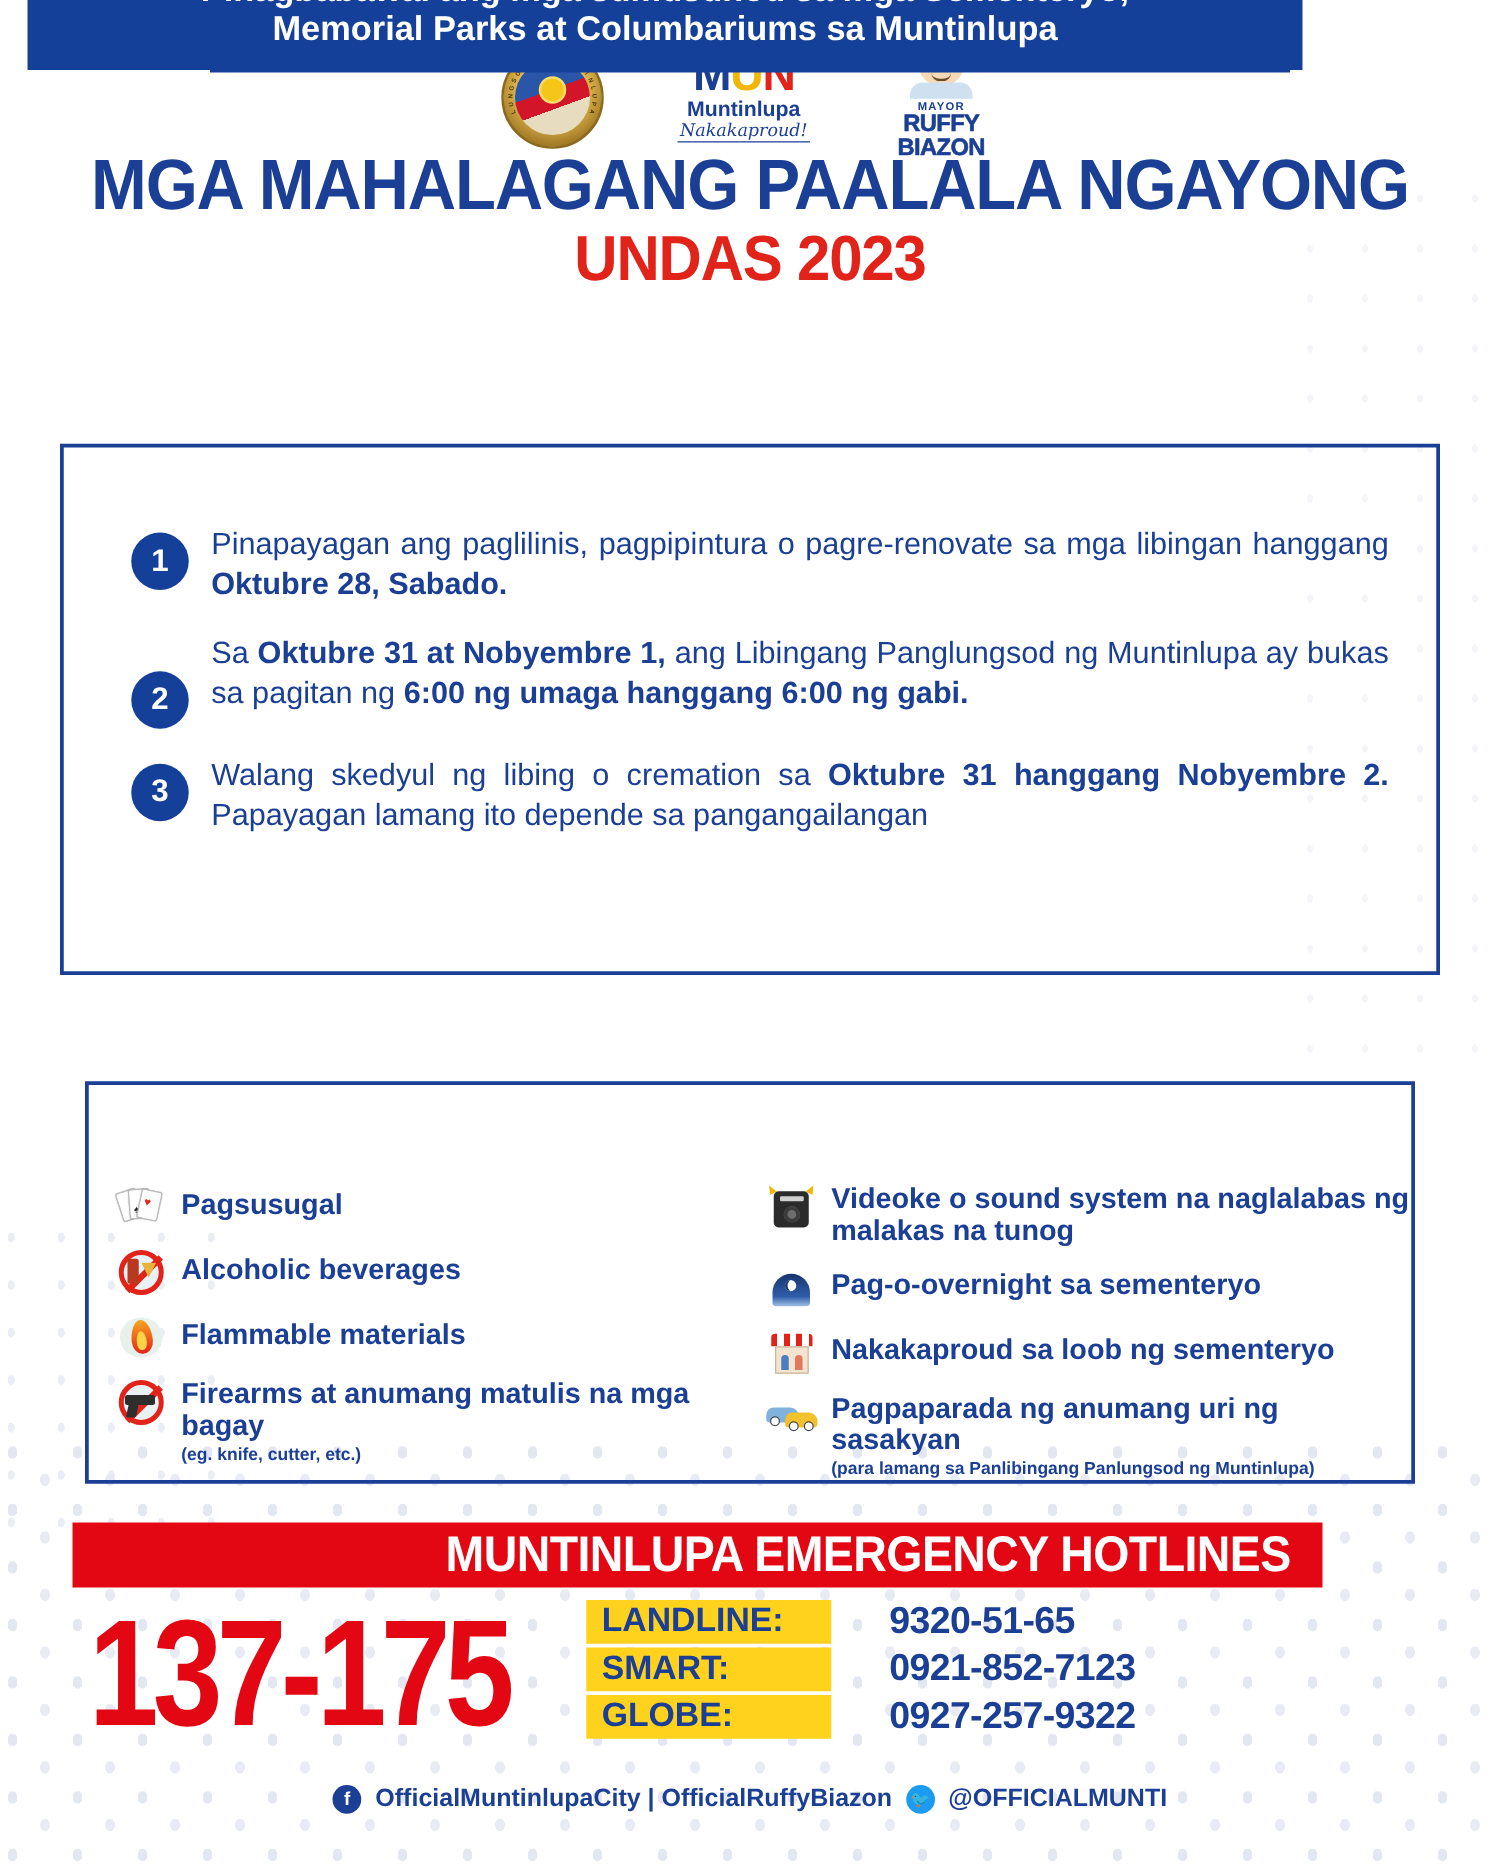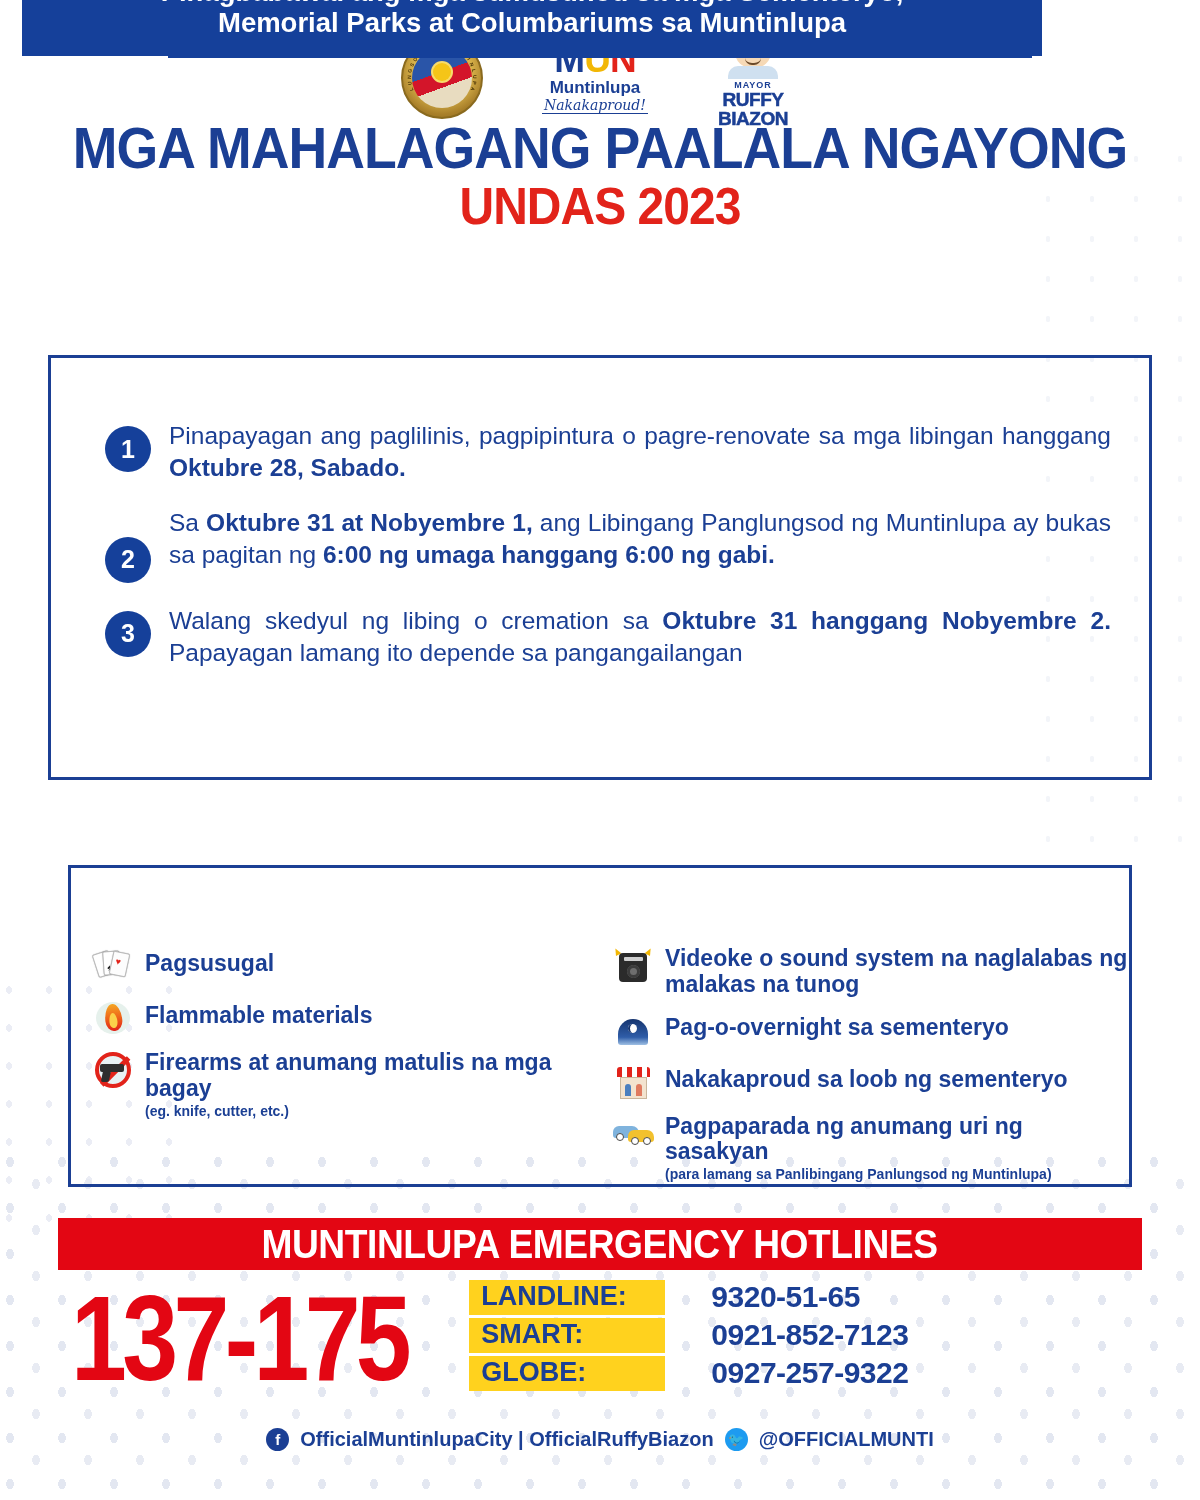--- a/index.html
+++ b/index.html
@@ -205,22 +205,22 @@
   .cars { position:absolute; left:0; top:10px; width:42px; height:24px; }
   .car { position:absolute; height:12px; border-radius:6px 7px 3px 3px; }
   .car.blue { left:0; top:2px; width:26px; background:#7fb3dd; }
   .car.yellow { left:15px; top:6px; width:26px; background:#f2c12e; }
   .car:after, .car:before { content:""; position:absolute; bottom:-3px; width:6px; height:6px;
                             border-radius:50%; background:#fff; border:1.5px solid #4a4a4a; }
   .car:after { left:3px; } .car:before { right:3px; }
 
   
   .hot-bar {
-    position:absolute; left:58px; top:1218px; width:1084px; height:52px;
-    background:#e30613; color:#fff; display:flex; align-items:center; justify-content:center;
+    position:absolute; left:58px; top:1218px; width:1000px; height:52px;
+    background:#e30613; color:#fff; display:flex; align-items:center; justify-content:flex-end;
     font-size:40px; font-weight:bold; letter-spacing:-.5px;
     font-family:"Liberation Sans Narrow","Liberation Sans",sans-serif;
   }
   .hot-bar span { transform:scaleX(.93); display:inline-block; }
   .hot-body { position:absolute; left:58px; top:1276px; width:1090px; height:118px; display:flex; }
   .bignum {
     font-size:108px; font-weight:bold; color:#e30613; letter-spacing:-5px; line-height:1;
     font-family:"Liberation Sans Narrow","Liberation Sans",sans-serif;
     transform:scaleX(.93) scaleY(1.12); transform-origin:left top; padding-left:14px; padding-top:2px;
   }
@@ -344,20 +344,28 @@
         <div class="ban">
           <div class="bicon ic-cards">
               <i></i>
               <i></i>
               <i></i>
             </div>
           <div class="blab">Pagsusugal</div>
         </div>
         <div class="ban">
           <div class="bicon">
+            <div class="nosign"></div>
+              <div class="bottle"></div>
+              <div class="glassx"></div>
+          </div>
+          <div class="blab">Alcoholic beverages</div>
+        </div>
+        <div class="ban">
+          <div class="bicon">
             <div class="flamebg"></div>
               <div class="flame"></div>
           </div>
           <div class="blab">Flammable materials</div>
         </div>
         <div class="ban tall">
           <div class="bicon">
             <div class="nosign"></div>
               <div class="gun"></div>
           </div>

